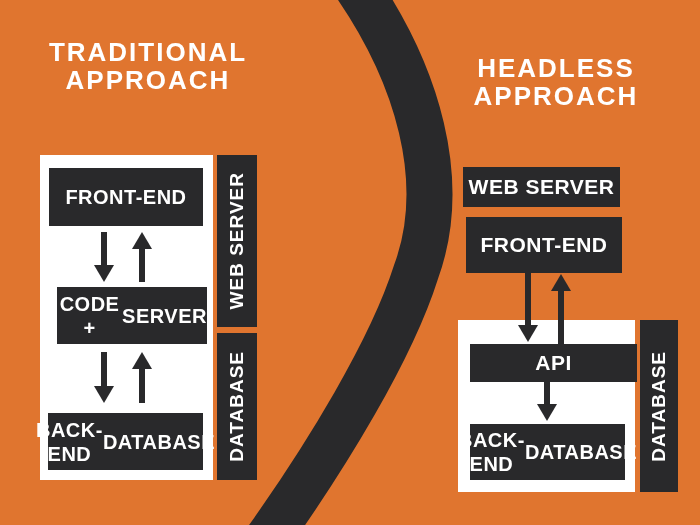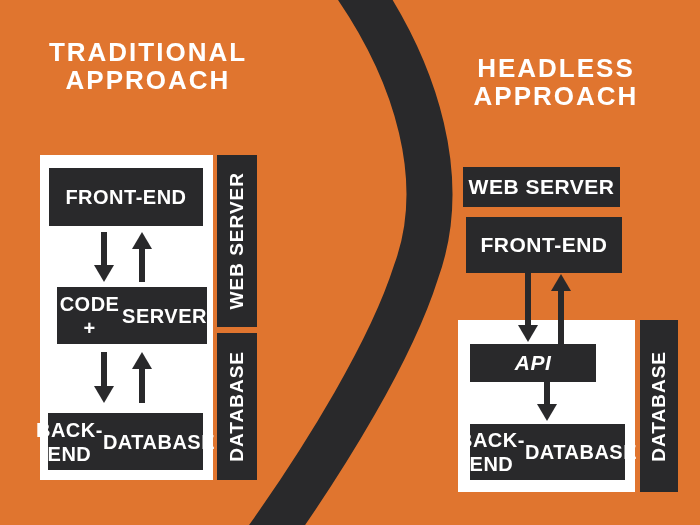--- a/index.html
+++ b/index.html
@@ -170,21 +170,21 @@
 
   <div class="arrow down" style="left:518px; top:272px; height:70px;">
     <div class="shaft"></div>
       <div class="head"></div>
   </div>
   <div class="arrow up" style="left:551px; top:274px; height:70px;">
     <div class="shaft"></div>
       <div class="head"></div>
   </div>
 
-  <div class="block one-line" style="left:470px; top:344px; width:126px; height:38px;font-style:italic;">
+  <div class="block one-line" style="left:470px; top:344px; width:167px; height:38px;">
     <span>API</span>
   </div>
 
   <div class="arrow down" style="left:537px; top:382px; height:39px;">
     <div class="shaft"></div>
       <div class="head"></div>
   </div>
 
   <div class="block two-line" style="left:470px; top:424px; width:155px; height:56px;">
     <span>BACK-END</span>

